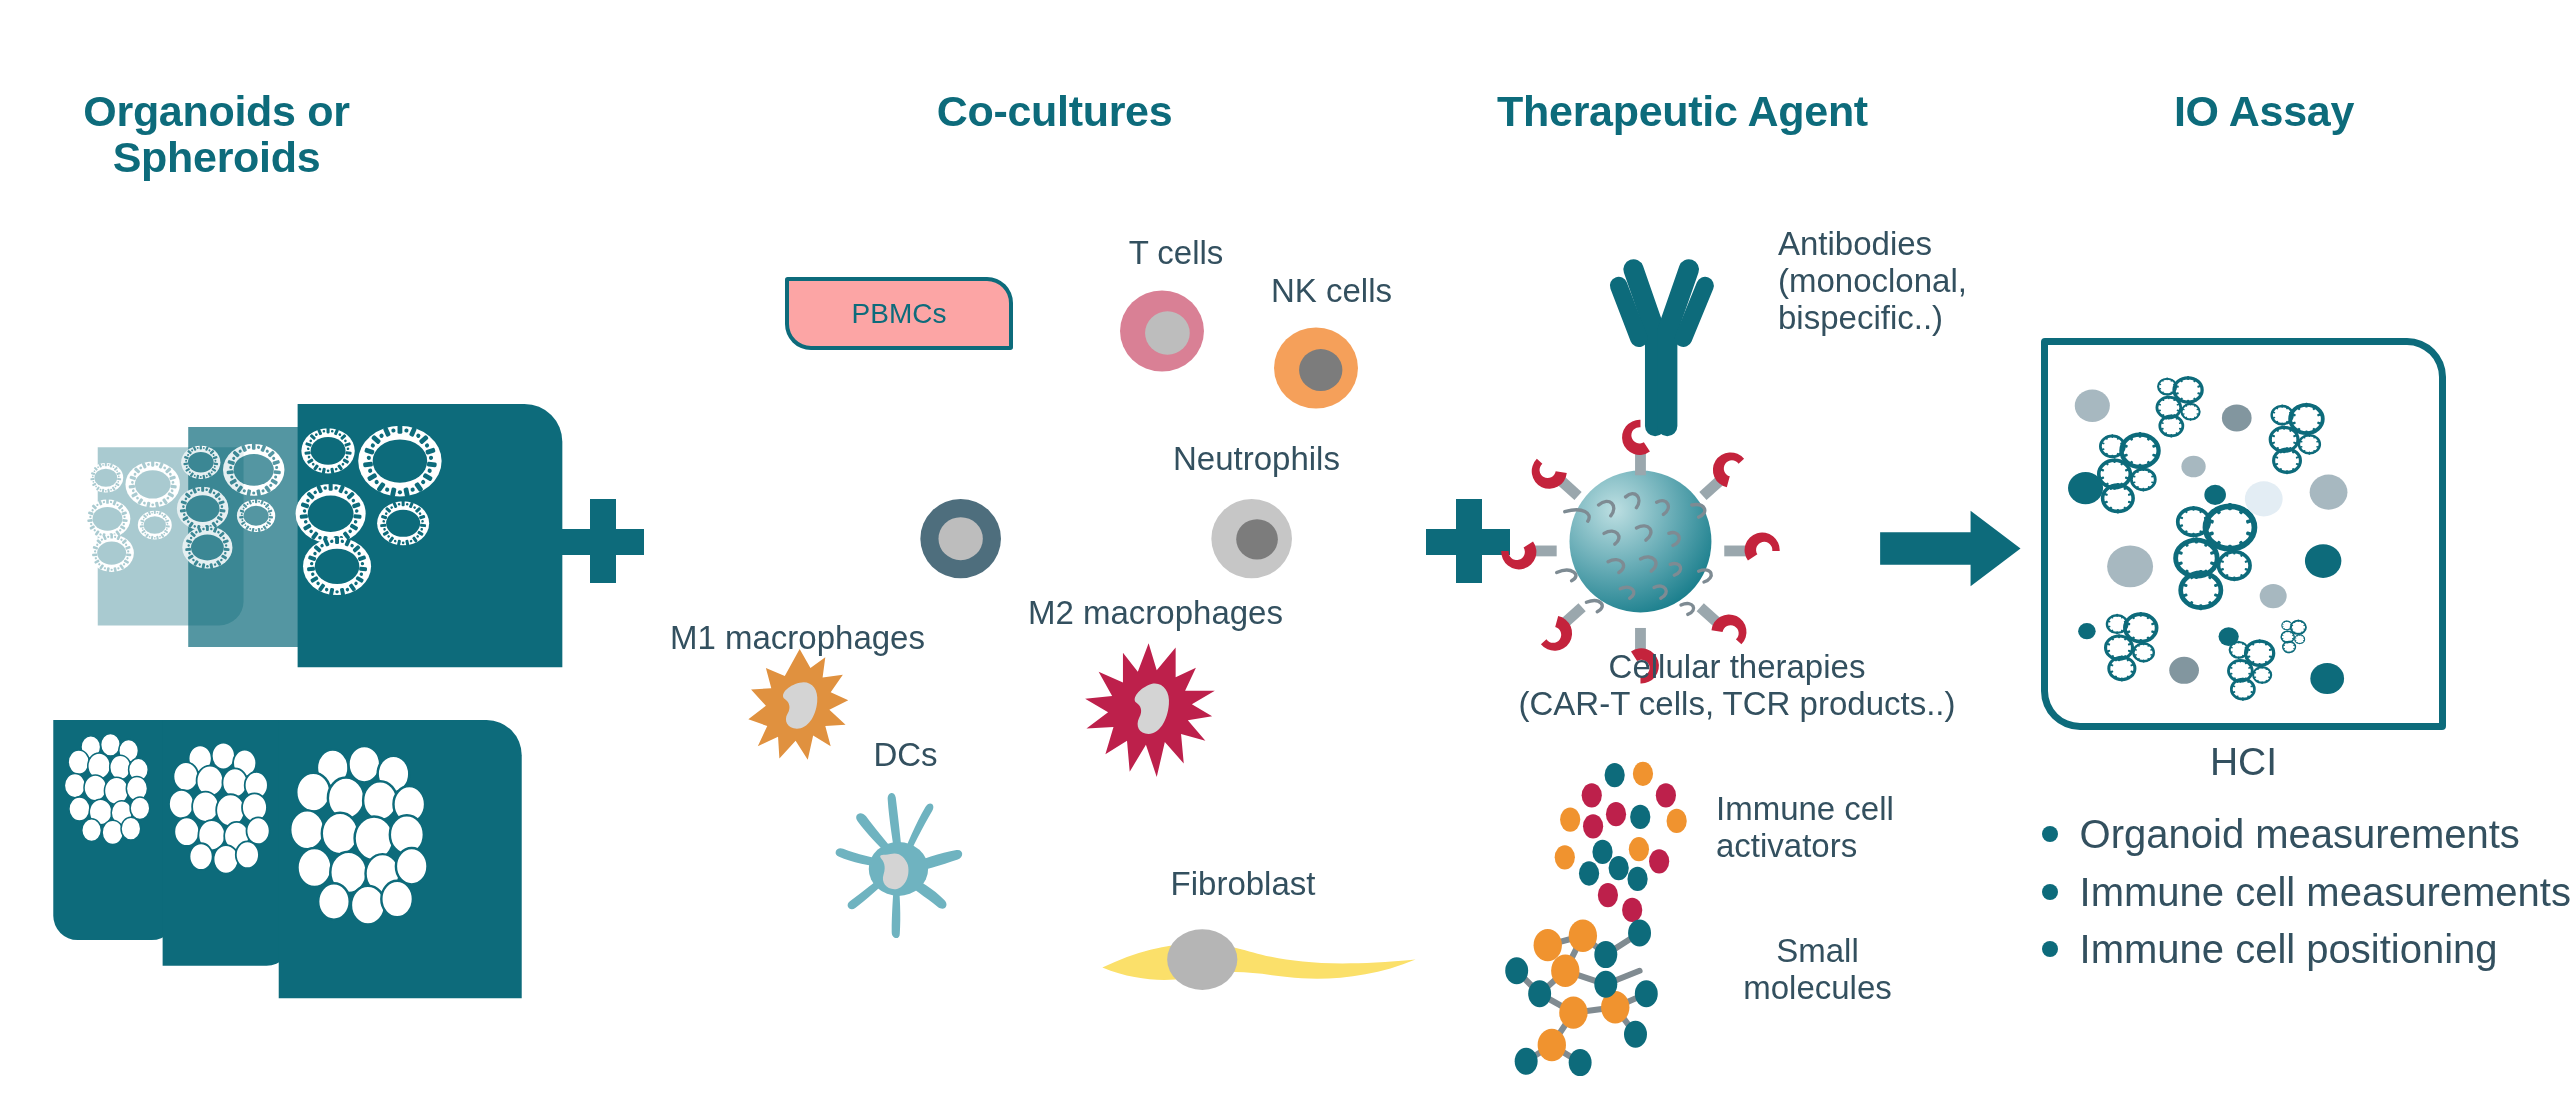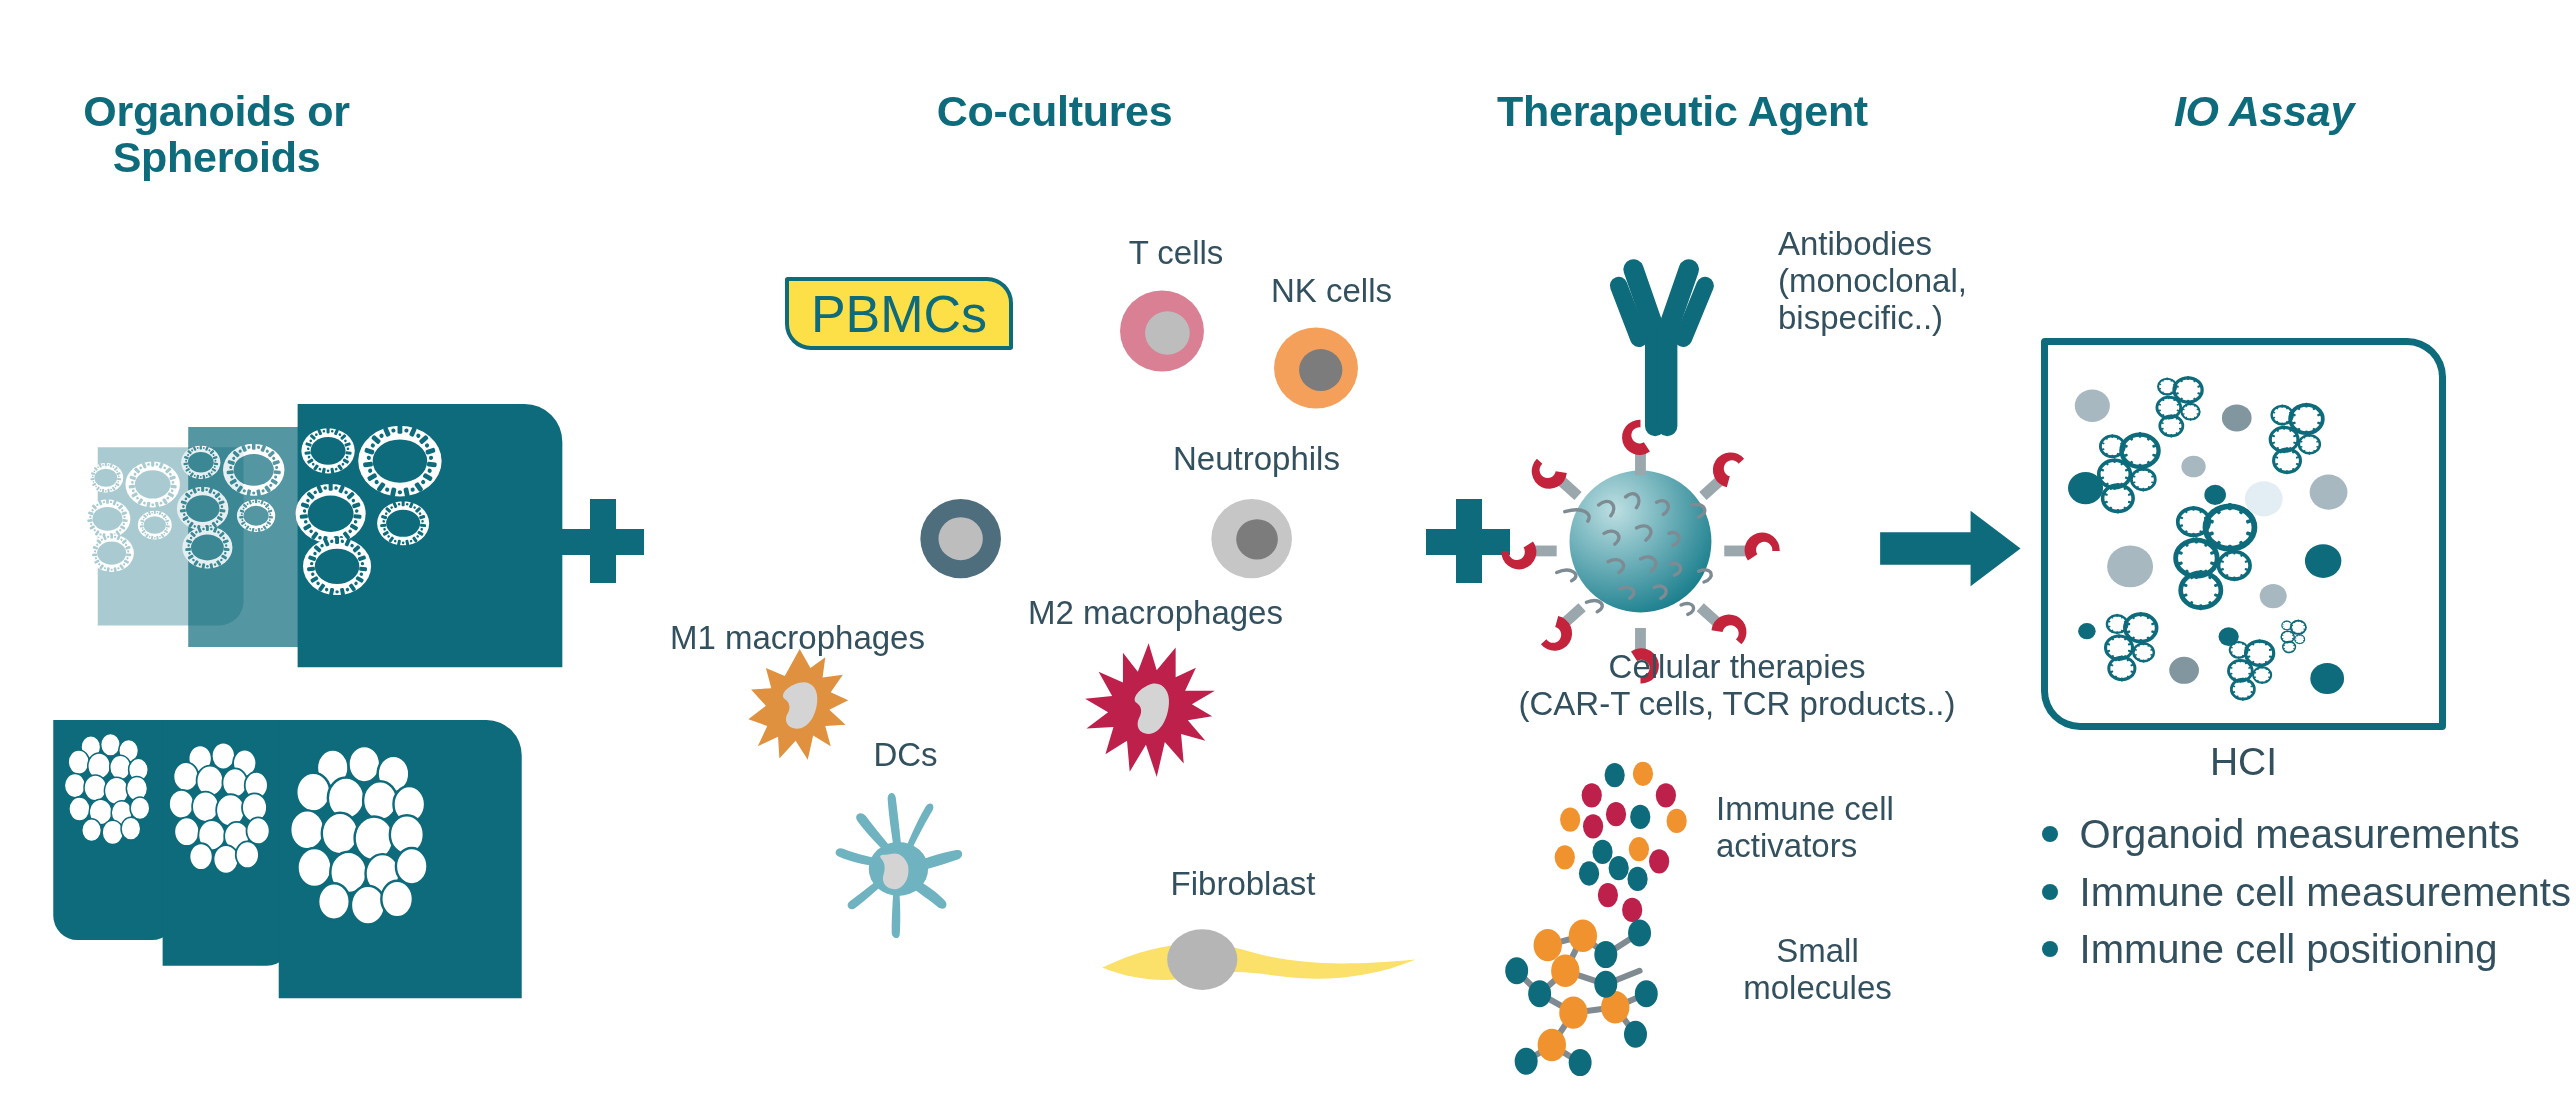--- a/index.html
+++ b/index.html
@@ -33,25 +33,25 @@
     white-space:pre-line;
   }
 
   
   .plus{position:absolute;color:#0d6b7b;}
   .plus i{position:absolute;background:#0d6b7b;display:block;}
 
   
   .pbmc-box{
     position:absolute;
-    background:#fde047;
+    background:#fca5a5;
     border:4.7px solid #0d6b7b;
     border-radius:2.7px 26px 2.7px 26px;
     display:flex;align-items:center;justify-content:center;
-    color:#0d6b7b;font-size:52px;font-weight:normal;
+    color:#0d6b7b;font-size:28px;font-weight:normal;
     box-sizing:border-box;
   }
 
   
   .assay-box{
     position:absolute;
     border:7.4px solid #0d6b7b;
     border-radius:4px 39px 4px 39px;
     background:#ffffff;
     box-sizing:border-box;
@@ -76,21 +76,21 @@
 
 <div class="stage">
 
   <div class="panel-title" style="left:41px;top:88px;width:351px;">Organoids or
 Spheroids</div>
 
   <div class="panel-title" style="left:1439px;top:88px;width:487px;">Therapeutic Agent</div>
 
   <div class="panel-title" style="left:899px;top:88px;width:311px;">Co-cultures</div>
 
-  <div class="panel-title" style="left:2095px;top:88px;width:338px;font-style:italic;">IO Assay</div>
+  <div class="panel-title" style="left:2095px;top:88px;width:338px;">IO Assay</div>
 
   <svg class="abs" style="left:41px;top:385px;" width="547" height="304" viewBox="0 0 810 450">
     <defs>
 
       <g id="orgRing">
         <ellipse cx="0" cy="0" rx="52" ry="44" fill="#ffffff"></ellipse>
         <ellipse cx="0" cy="0" rx="34" ry="27" fill="#0d6b7b"></ellipse>
         <g fill="#0d6b7b">
           <rect x="-3" y="-46" width="6" height="12" rx="2"></rect>
           <rect x="-3" y="-46" width="6" height="12" rx="2" transform="rotate(24)"></rect>

